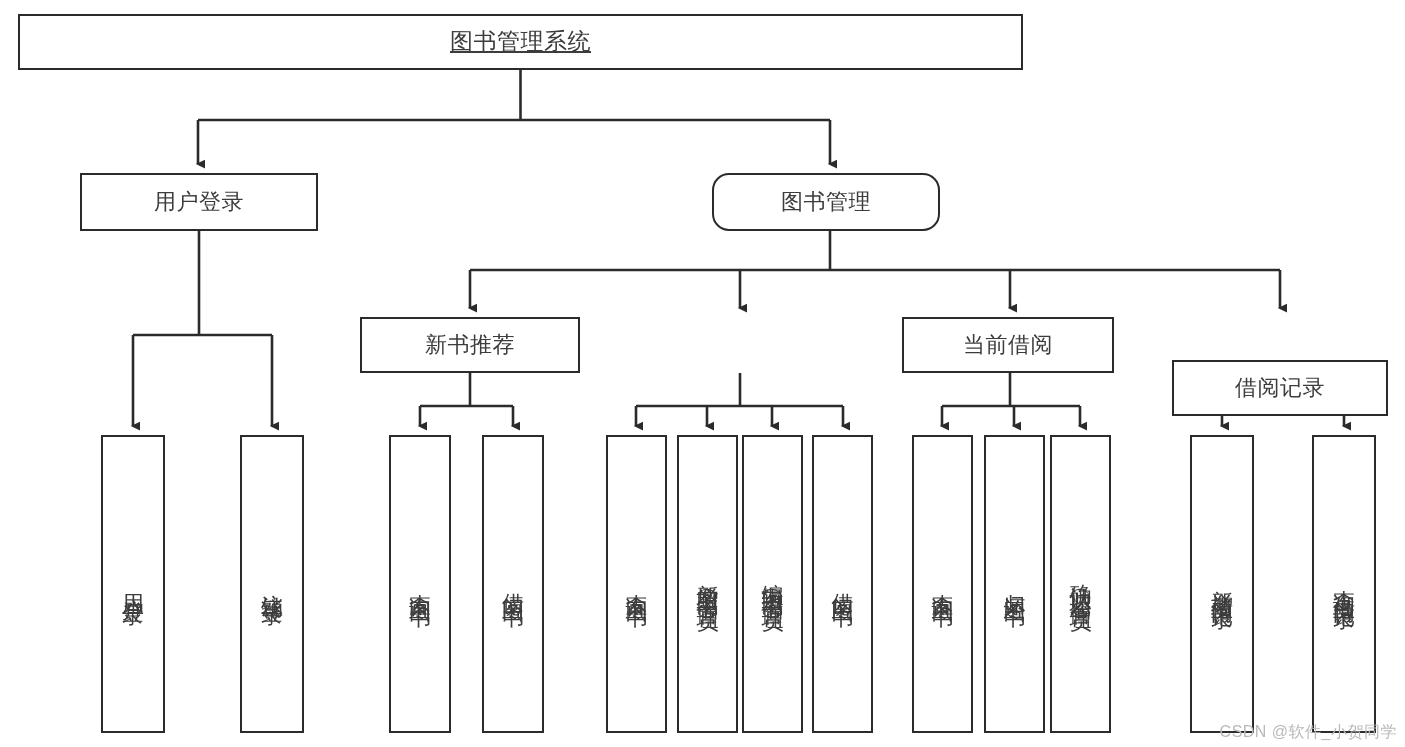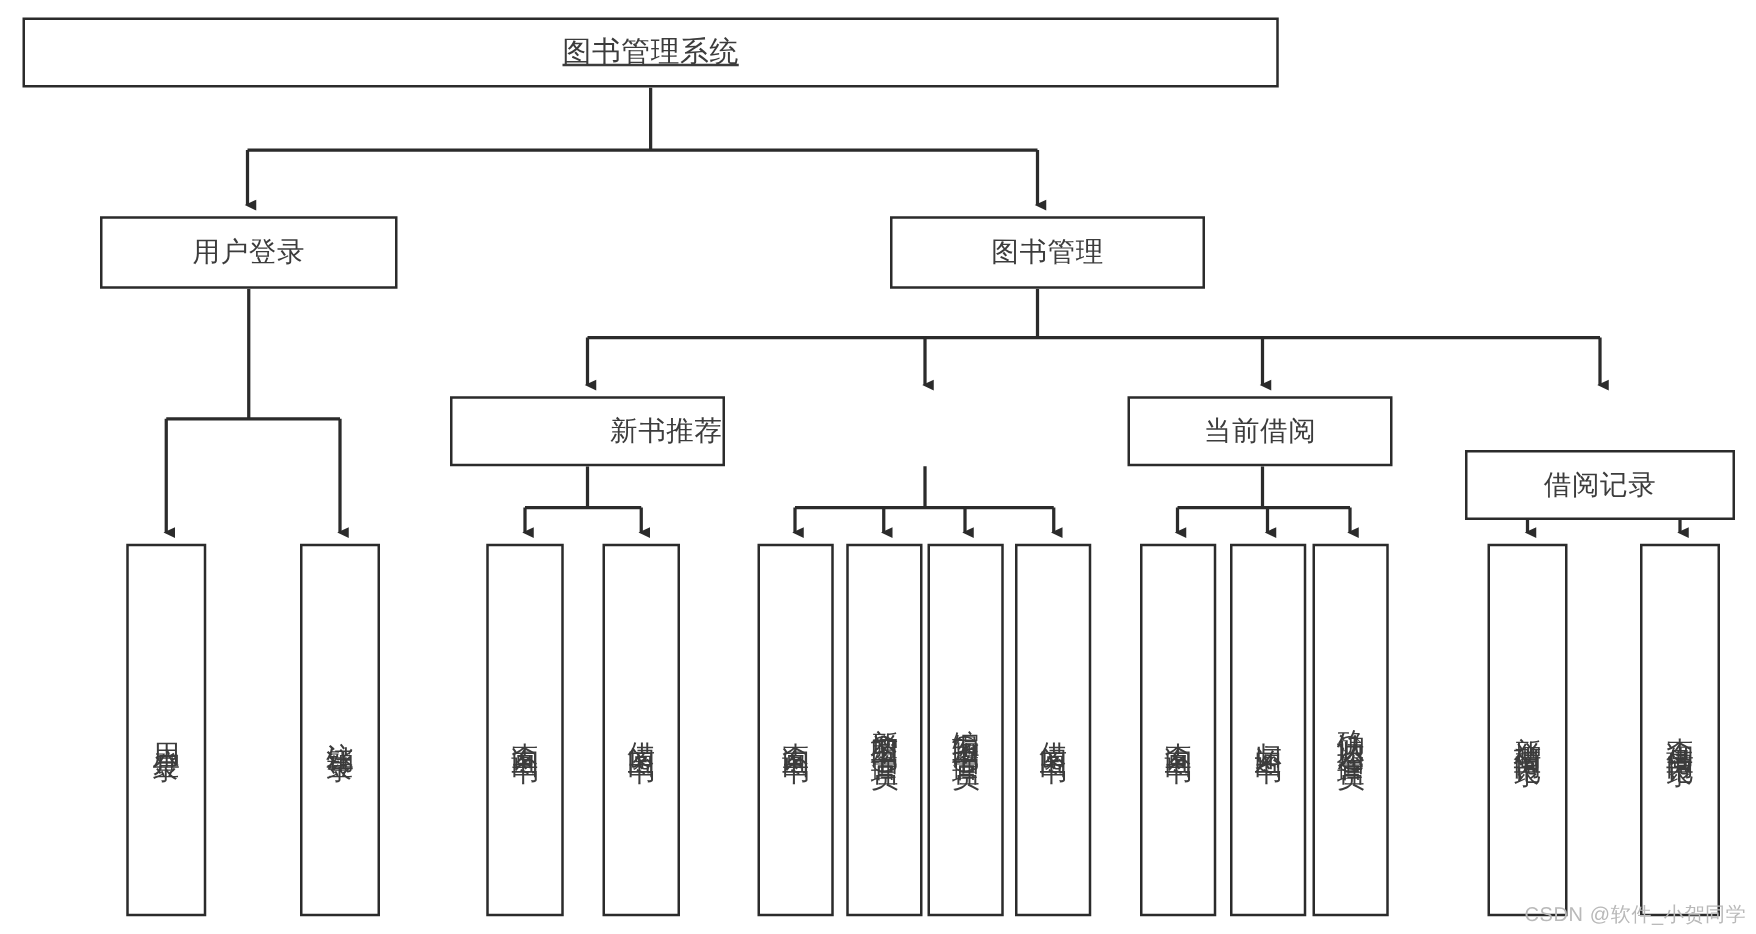--- a/index.html
+++ b/index.html
@@ -119,25 +119,25 @@
     </g>
   </svg>
 
   <div class="node root" style="left:18px; top:14px; width:1005px; height:56px;">
     <span class="node-label">图书管理系统</span>
   </div>
 
   <div class="node level2" style="left:80px; top:173px; width:238px; height:58px;">
     <span class="node-label">用户登录</span>
   </div>
-  <div class="node level2" style="left:712px; top:173px; width:252px; height:58px;">
+  <div class="node level2" style="left:712px; top:173px; width:228px; height:58px;border-radius:17px;">
     <span class="node-label">图书管理</span>
   </div>
 
-  <div class="node level2" style="left:360px; top:317px; width:220px; height:56px;justify-content:flex-end;">
+  <div class="node level2" style="left:360px; top:317px; width:220px; height:56px;">
     <span class="node-label">新书推荐</span>
   </div>
   <div class="node level2" style="left:902px; top:317px; width:212px; height:56px;">
     <span class="node-label">当前借阅</span>
   </div>
   <div class="node level2" style="left:1172px; top:317px; width:216px; height:56px;margin-top:43px;">
     <span class="node-label">借阅记录</span>
   </div>
 
   <div class="node vertical" style="left:101px; top:435px; width:64px; height:298px;">

